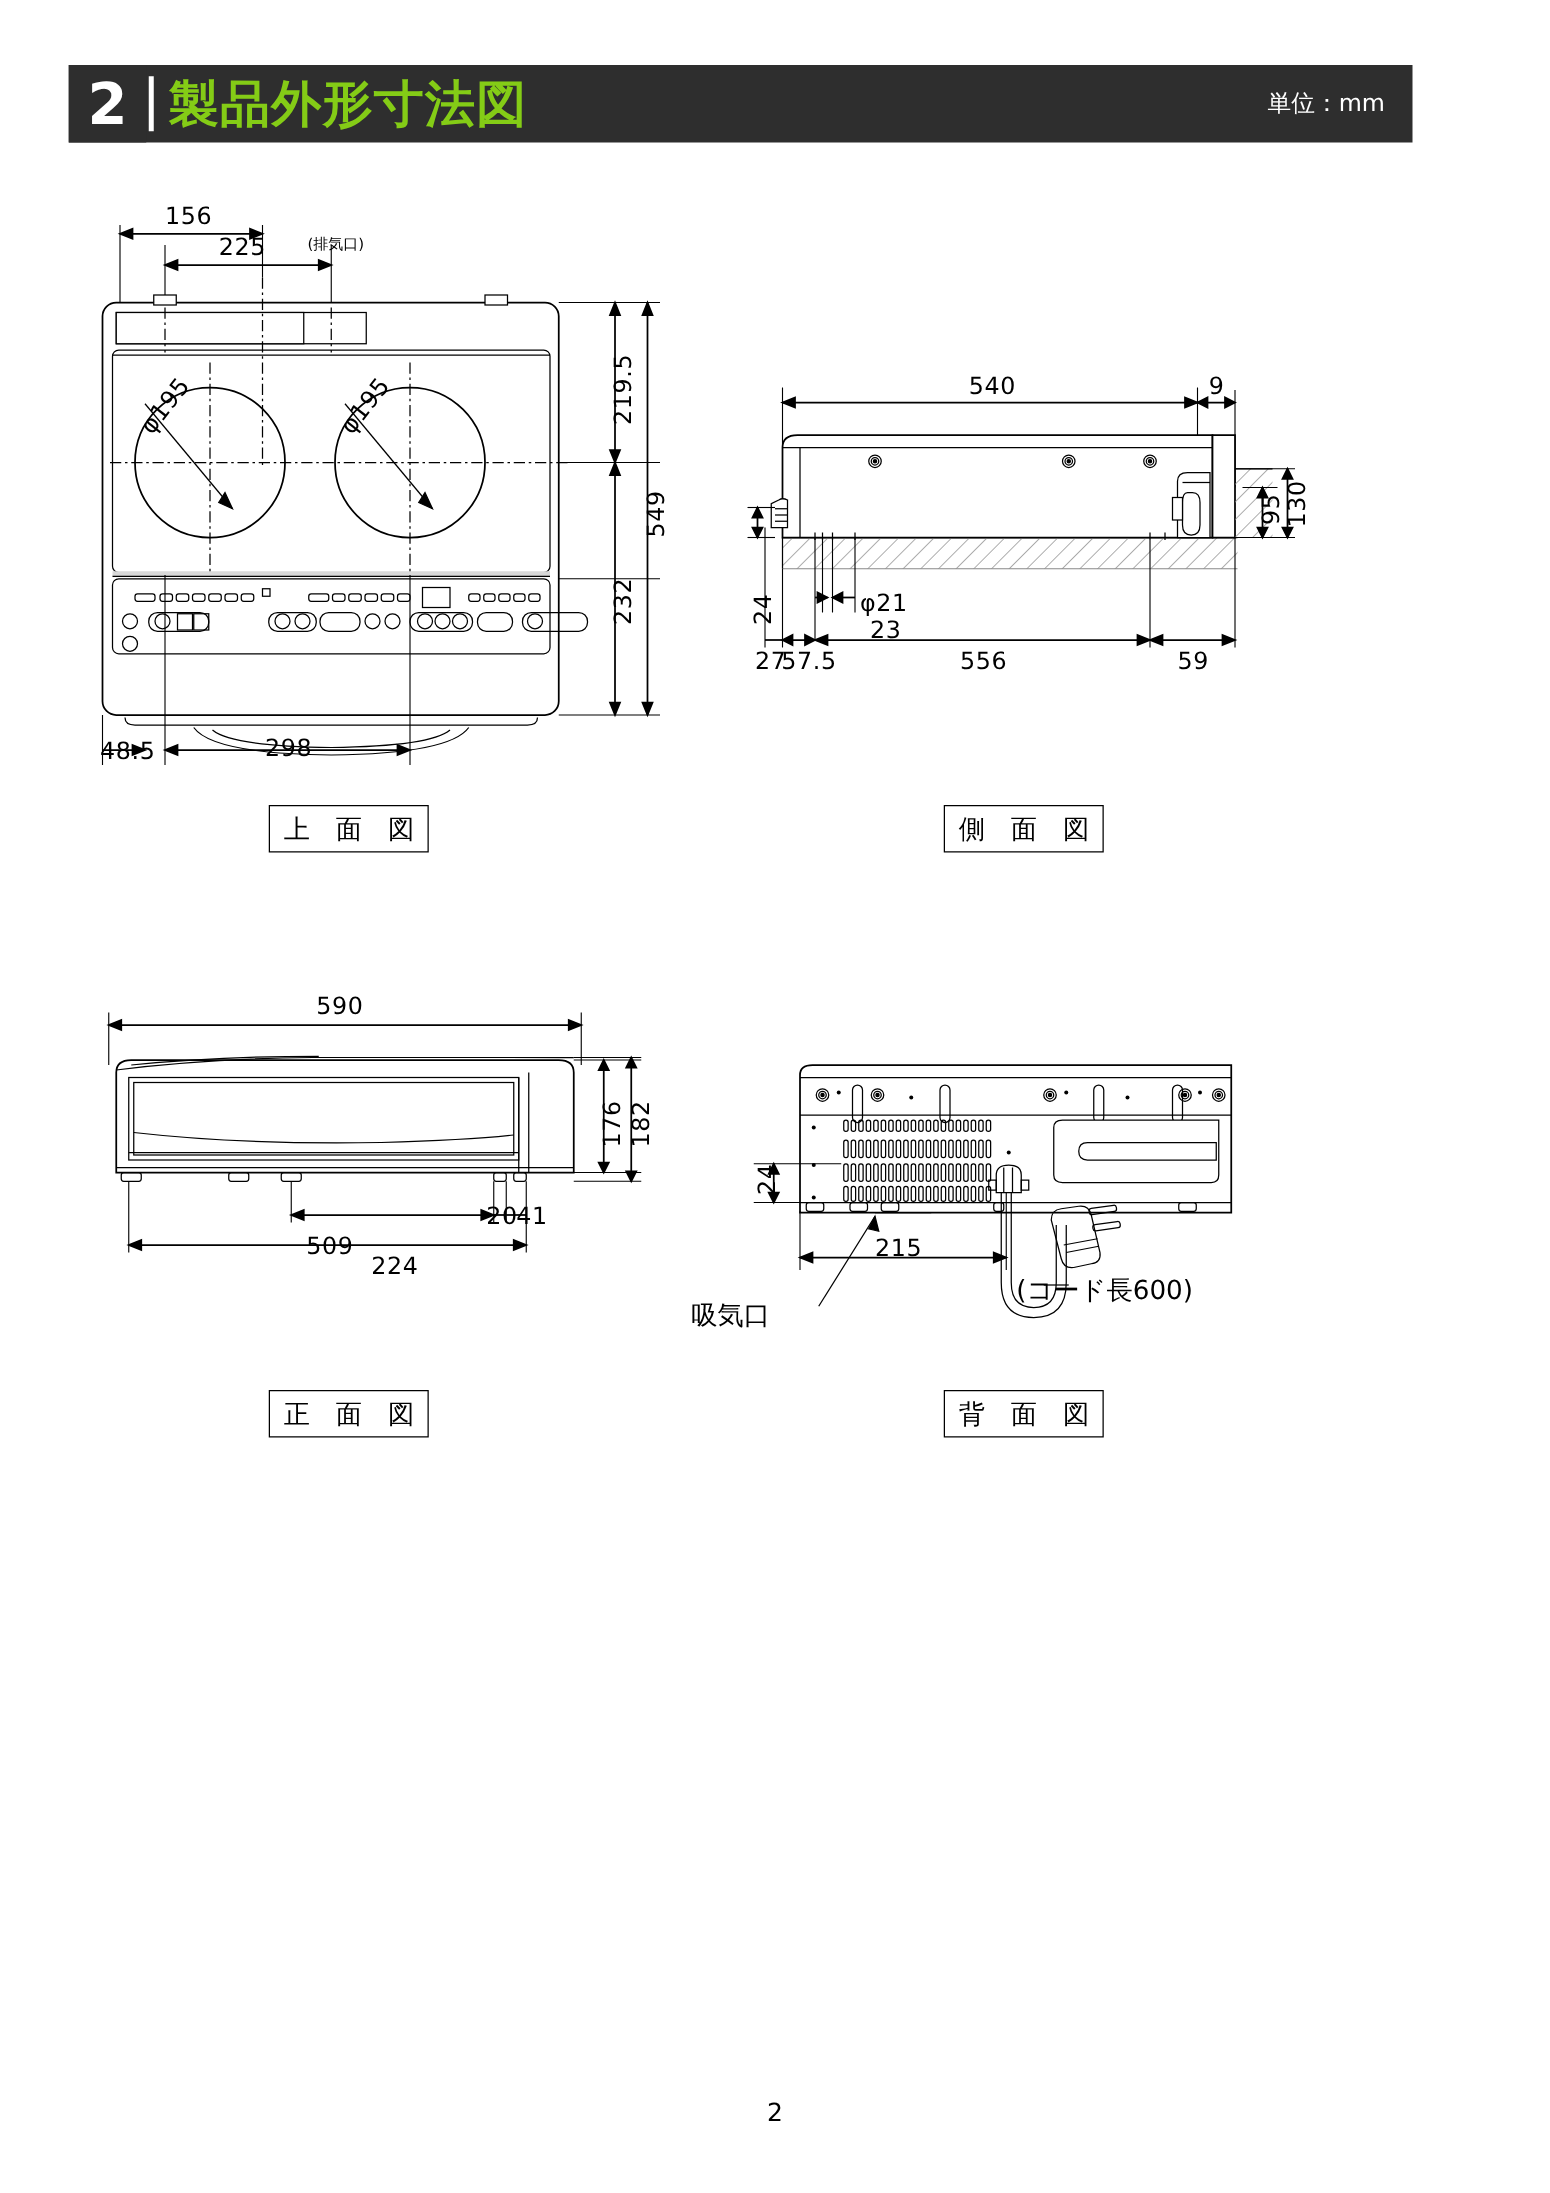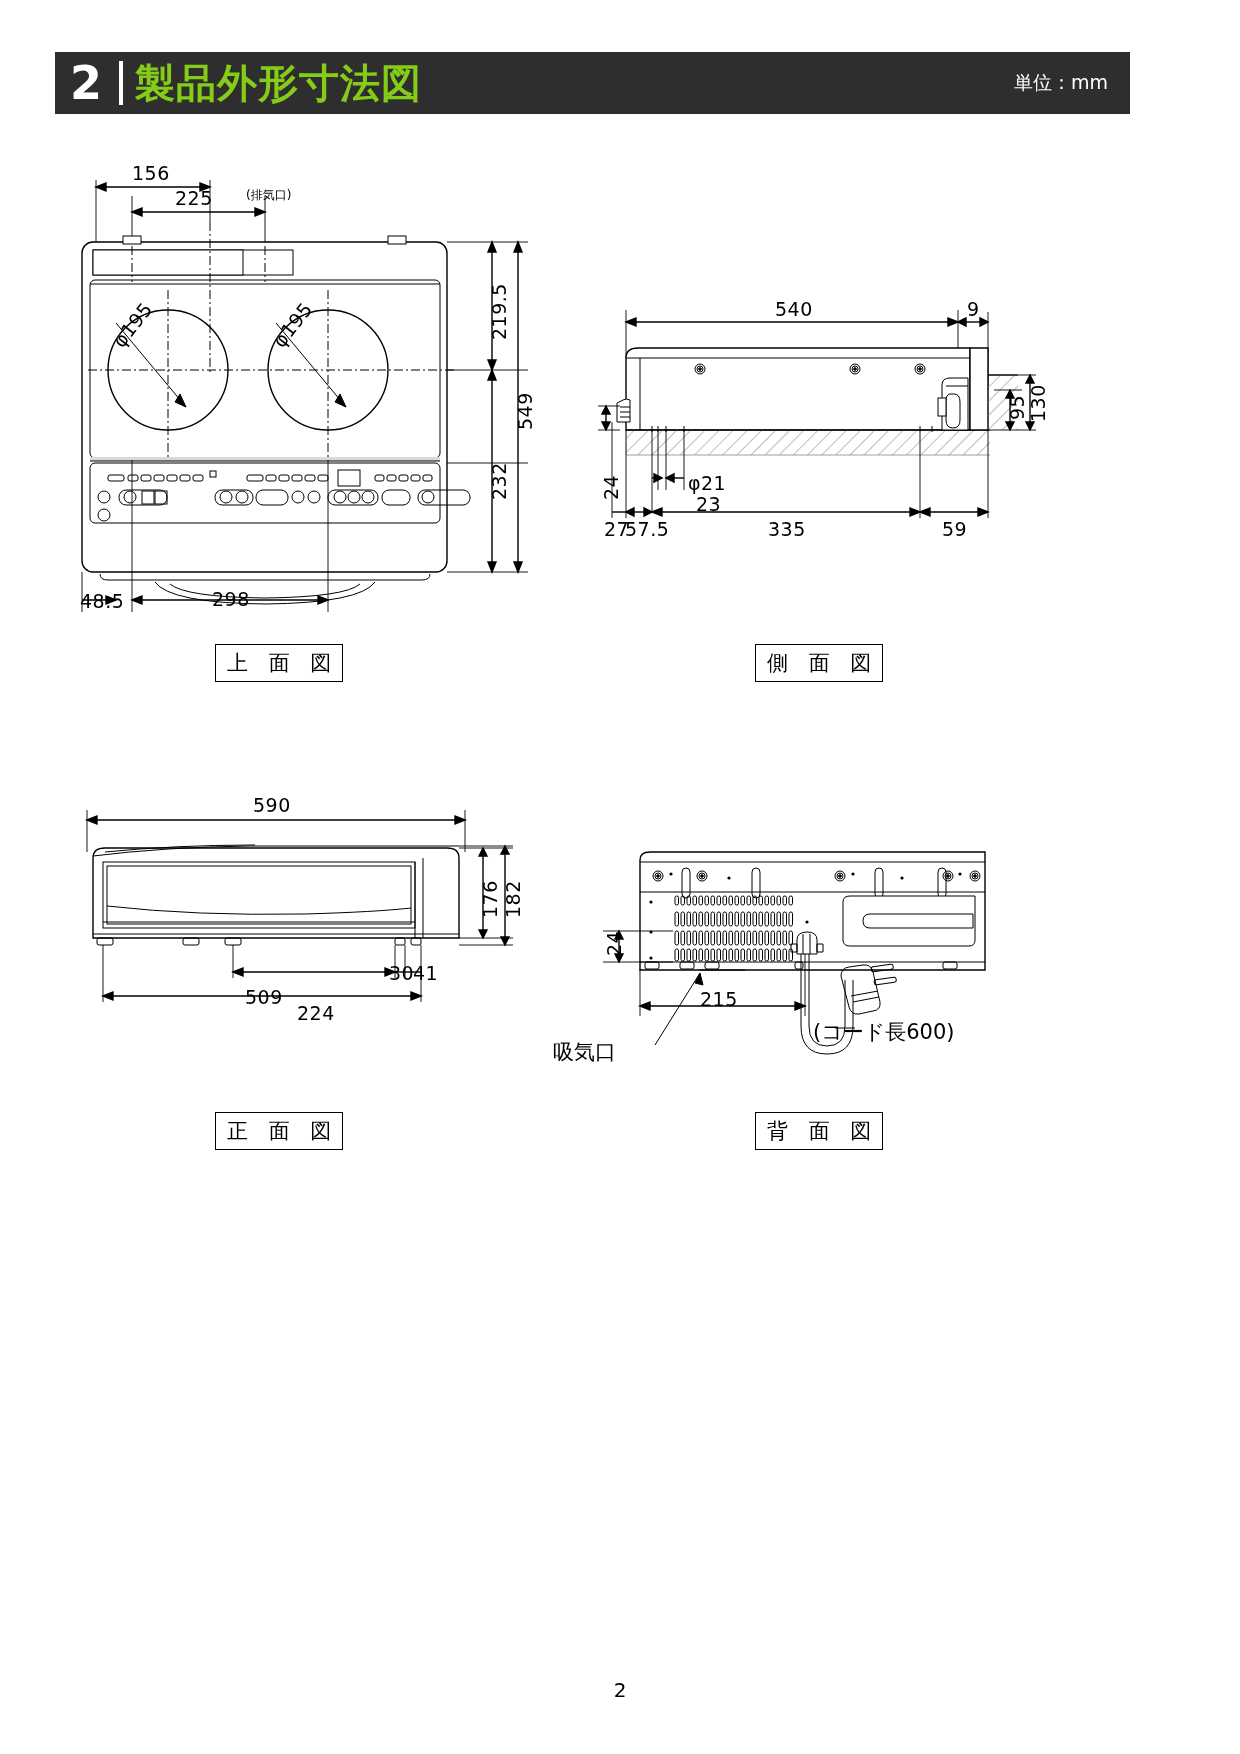--- a/index.html
+++ b/index.html
@@ -375,21 +375,21 @@
 
     <div class="dimtxt" style="left:185px;top:8px;">540</div>
     <div class="dimtxt" style="left:377px;top:8px;">9</div>
     <div class="dimtxt v" style="left:437px;top:132px;">130</div>
     <div class="dimtxt v" style="left:416px;top:130px;">95</div>
     <div class="dimtxt v" style="left:10px;top:210px;">24</div>
     <div class="dimtxt" style="left:98px;top:182px;">φ21</div>
     <div class="dimtxt" style="left:106px;top:203px;">23</div>
     <div class="dimtxt" style="left:14px;top:228px;">27</div>
     <div class="dimtxt" style="left:35px;top:228px;">57.5</div>
-    <div class="dimtxt" style="left:178px;top:228px;">335</div>
+    <div class="dimtxt" style="left:178px;top:228px;">556</div>
     <div class="dimtxt" style="left:352px;top:228px;">59</div>
   </div>
 
   <div class="caption" style="left:755px;top:644px;">側 面 図</div>
 
   <div class="view" style="left:75px;top:790px;width:440px;height:230px;">
     <svg width="440" height="230" viewBox="0 0 440 230">
 
       <g class="ln ext">
         <line x1="12" y1="20" x2="12" y2="62"></line>
@@ -460,21 +460,21 @@
         <line x1="28" y1="206" x2="346" y2="206"></line>
         <path d="M28,206 L38,202 L38,210 Z" fill="#000"></path>
         <path d="M346,206 L336,202 L336,210 Z" fill="#000"></path>
       </g>
     </svg>
 
     <div class="dimtxt" style="left:178px;top:4px;">590</div>
     <div class="dimtxt v" style="left:404px;top:128px;">176</div>
     <div class="dimtxt v" style="left:427px;top:128px;">182</div>
     <div class="dimtxt" style="left:222px;top:172px;margin-top:40px;">224</div>
-    <div class="dimtxt" style="left:314px;top:172px;">30</div>
+    <div class="dimtxt" style="left:314px;top:172px;">20</div>
     <div class="dimtxt" style="left:338px;top:172px;">41</div>
     <div class="dimtxt" style="left:170px;top:196px;">509</div>
   </div>
 
   <div class="caption" style="left:215px;top:1112px;">正 面 図</div>
 
   <div class="view" style="left:545px;top:830px;width:470px;height:270px;">
     <svg width="470" height="270" viewBox="0 0 470 270">
 
       <path class="ln med fillwhite" d="M95,30 Q95,22 105,22 L440,22 L440,140 L95,140 Z"></path>

